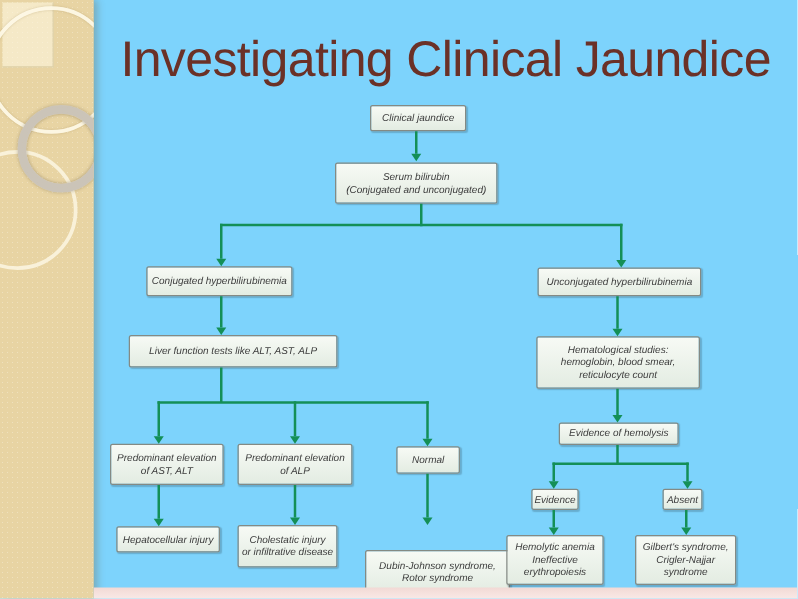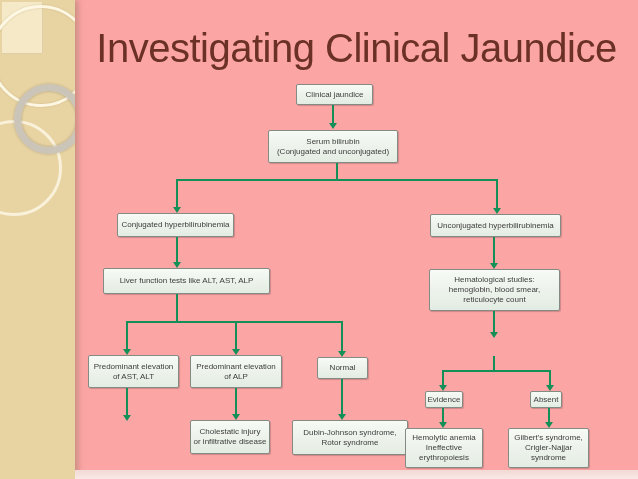--- a/index.html
+++ b/index.html
@@ -1,18 +1,18 @@
 <!DOCTYPE html>
 <html><head>
 <meta charset="utf-8">
 <style>
   html,body{margin:0;padding:0;background:#ffffff;}
   .slide{
     position:relative;width:638px;height:479px;overflow:hidden;
-    background:#fca5a5;font-family:"Liberation Sans",sans-serif;
+    background:#7dd3fc;font-family:"Liberation Sans",sans-serif;
   }
   
   .sidebar{
     position:absolute;left:0;top:0;width:75px;height:479px;overflow:hidden;
     background-color:#e8d4a3;
     background-image:radial-gradient(rgba(255,255,255,0.30) 22%, transparent 24%);
     background-size:4px 4px;
     box-shadow:3px 0 6px rgba(110,95,60,0.35);
   }
   .sidebar-square{
@@ -43,21 +43,21 @@
   }
   
   .node{
     position:absolute;box-sizing:border-box;
     display:flex;flex-direction:column;align-items:center;justify-content:center;
     background:linear-gradient(#f7faf5,#e3ece2);
     border:1px solid #848a84;border-radius:2px;
     box-shadow:1px 1px 1px rgba(0,0,0,0.18);
     font-size:8px;line-height:10px;color:#3c3c3c;text-align:center;
   }
-  .node span{white-space:nowrap;}
+  .node span{white-space:nowrap;font-style:italic;}
   .cline{position:absolute;background:#148f57;}
   .arrow{
     position:absolute;width:0;height:0;
     border-left:4px solid transparent;border-right:4px solid transparent;
     border-top:6px solid #148f57;
   }
   
   .bottom-strip{
     position:absolute;left:75px;top:470px;width:563px;height:9px;
     background:linear-gradient(#f2d9d5,#f9e9e6);
@@ -101,41 +101,47 @@
 
   <div class="node" style="left:190px;top:355px;width:92px;height:33px">
     <span>Predominant elevation</span>
     <span>of ALP</span>
   </div>
 
   <div class="node" style="left:317px;top:357px;width:51px;height:22px">
     <span>Normal</span>
   </div>
 
+  <div class="node" style="left:93px;top:421px;width:83px;height:21px">
+    <span>Hepatocellular injury</span>
+  </div>
 
   <div class="node" style="left:190px;top:420px;width:80px;height:34px">
     <span>Cholestatic injury</span>
     <span>or infiltrative disease</span>
   </div>
 
-  <div class="node" style="left:292px;top:420px;width:116px;height:35px">
+  <div class="node" style="left:292px;top:440px;width:116px;height:35px">
     <span>Dubin-Johnson syndrome,</span>
     <span>Rotor syndrome</span>
   </div>
 
   <div class="node" style="left:429px;top:269px;width:131px;height:42px">
     <span>Hematological studies:</span>
     <span>hemoglobin, blood smear,</span>
     <span>reticulocyte count</span>
   </div>
 
   <div class="node" style="left:430px;top:214px;width:131px;height:23px">
     <span>Unconjugated hyperbilirubinemia</span>
   </div>
 
+  <div class="node" style="left:447px;top:338px;width:96px;height:18px">
+    <span>Evidence of hemolysis</span>
+  </div>
 
   <div class="node" style="left:425px;top:391px;width:38px;height:17px">
     <span>Evidence</span>
   </div>
 
   <div class="node" style="left:530px;top:391px;width:32px;height:17px">
     <span>Absent</span>
   </div>
 
   <div class="node" style="left:405px;top:428px;width:78px;height:40px">

